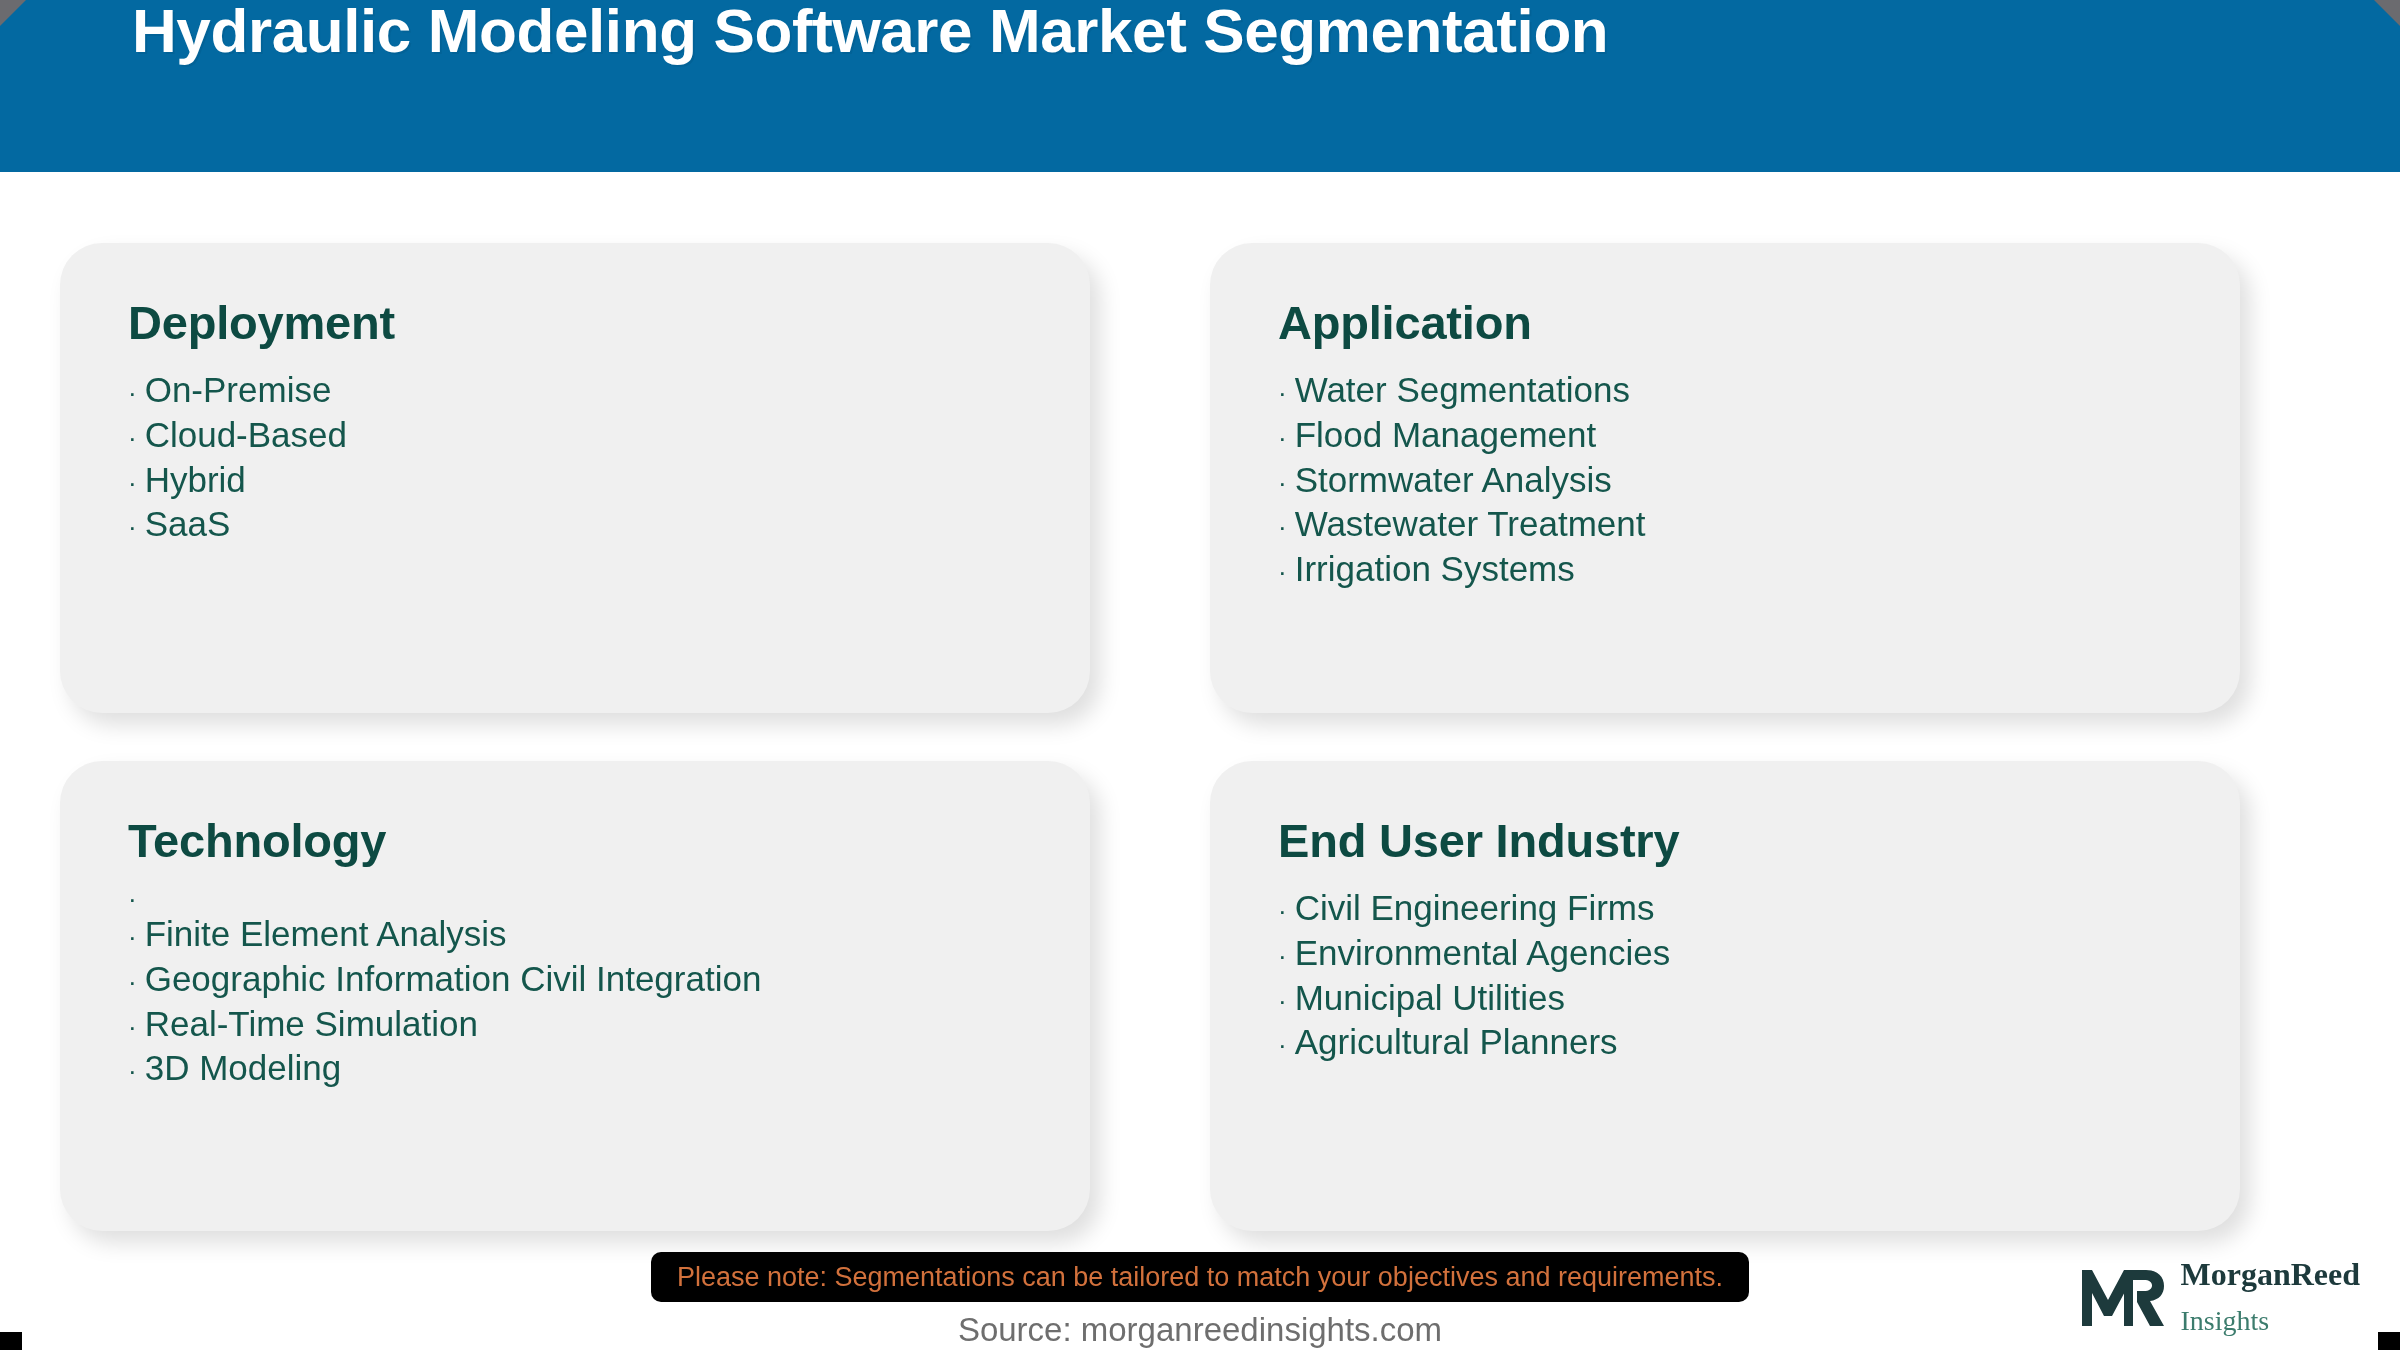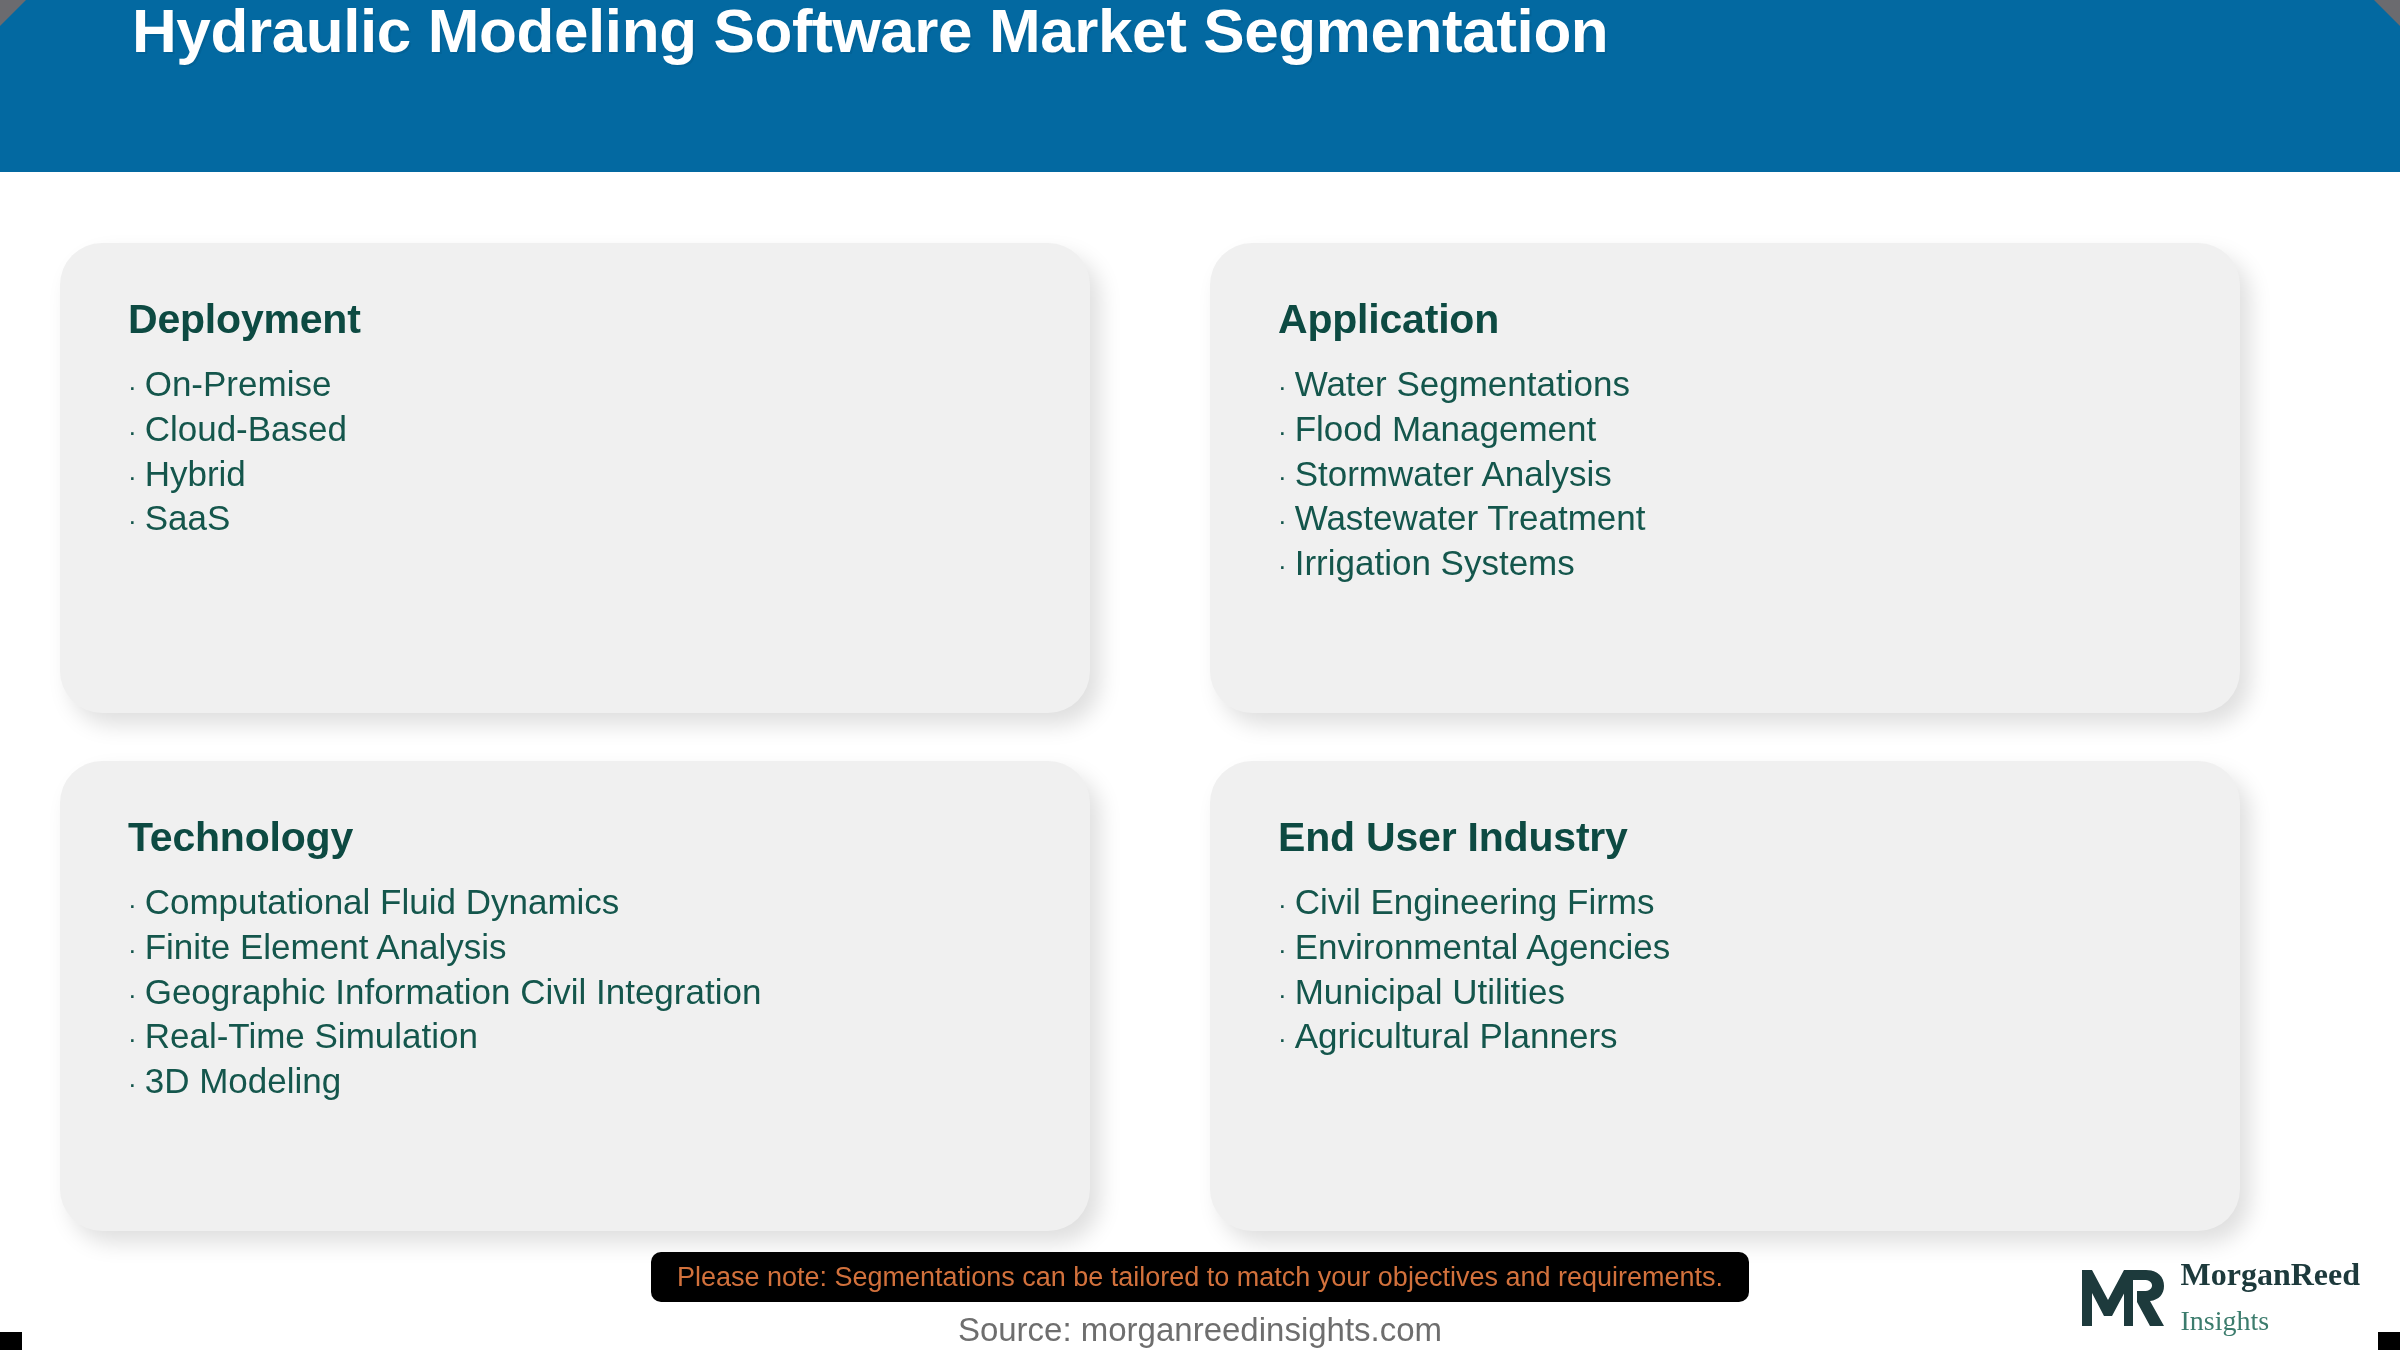--- a/index.html
+++ b/index.html
@@ -83,21 +83,21 @@
     width: 1030px;
     height: 470px;
     background: #f0f0f0;
     border-radius: 42px;
     box-shadow: 10px 12px 22px rgba(0,0,0,0.13);
     padding: 56px 60px 40px 68px;
   }
 
   .card-title {
     color: #0d4a42;
-    font-size: 41px;
+    font-size: 47px;
     font-weight: bold;
     line-height: 1;
     margin: 0 0 22px 0;
     letter-spacing: -0.2px;
   }
 
   .card-list {
     list-style: none;
     margin: 0;
     padding: 0;
@@ -229,21 +229,20 @@
 
     </div>
 
     <div class="grid-row">
 
       <div class="card">
         <div class="card-title">Technology</div>
         <ul class="card-list">
           <li>
               <span class="bullet">·</span>
-              <span>Computational Fluid Dynamics</span>
             </li>
           <li>
               <span class="bullet">·</span>
               <span>Finite Element Analysis</span>
             </li>
           <li>
               <span class="bullet">·</span>
               <span>Geographic Information Civil Integration</span>
             </li>
           <li>

